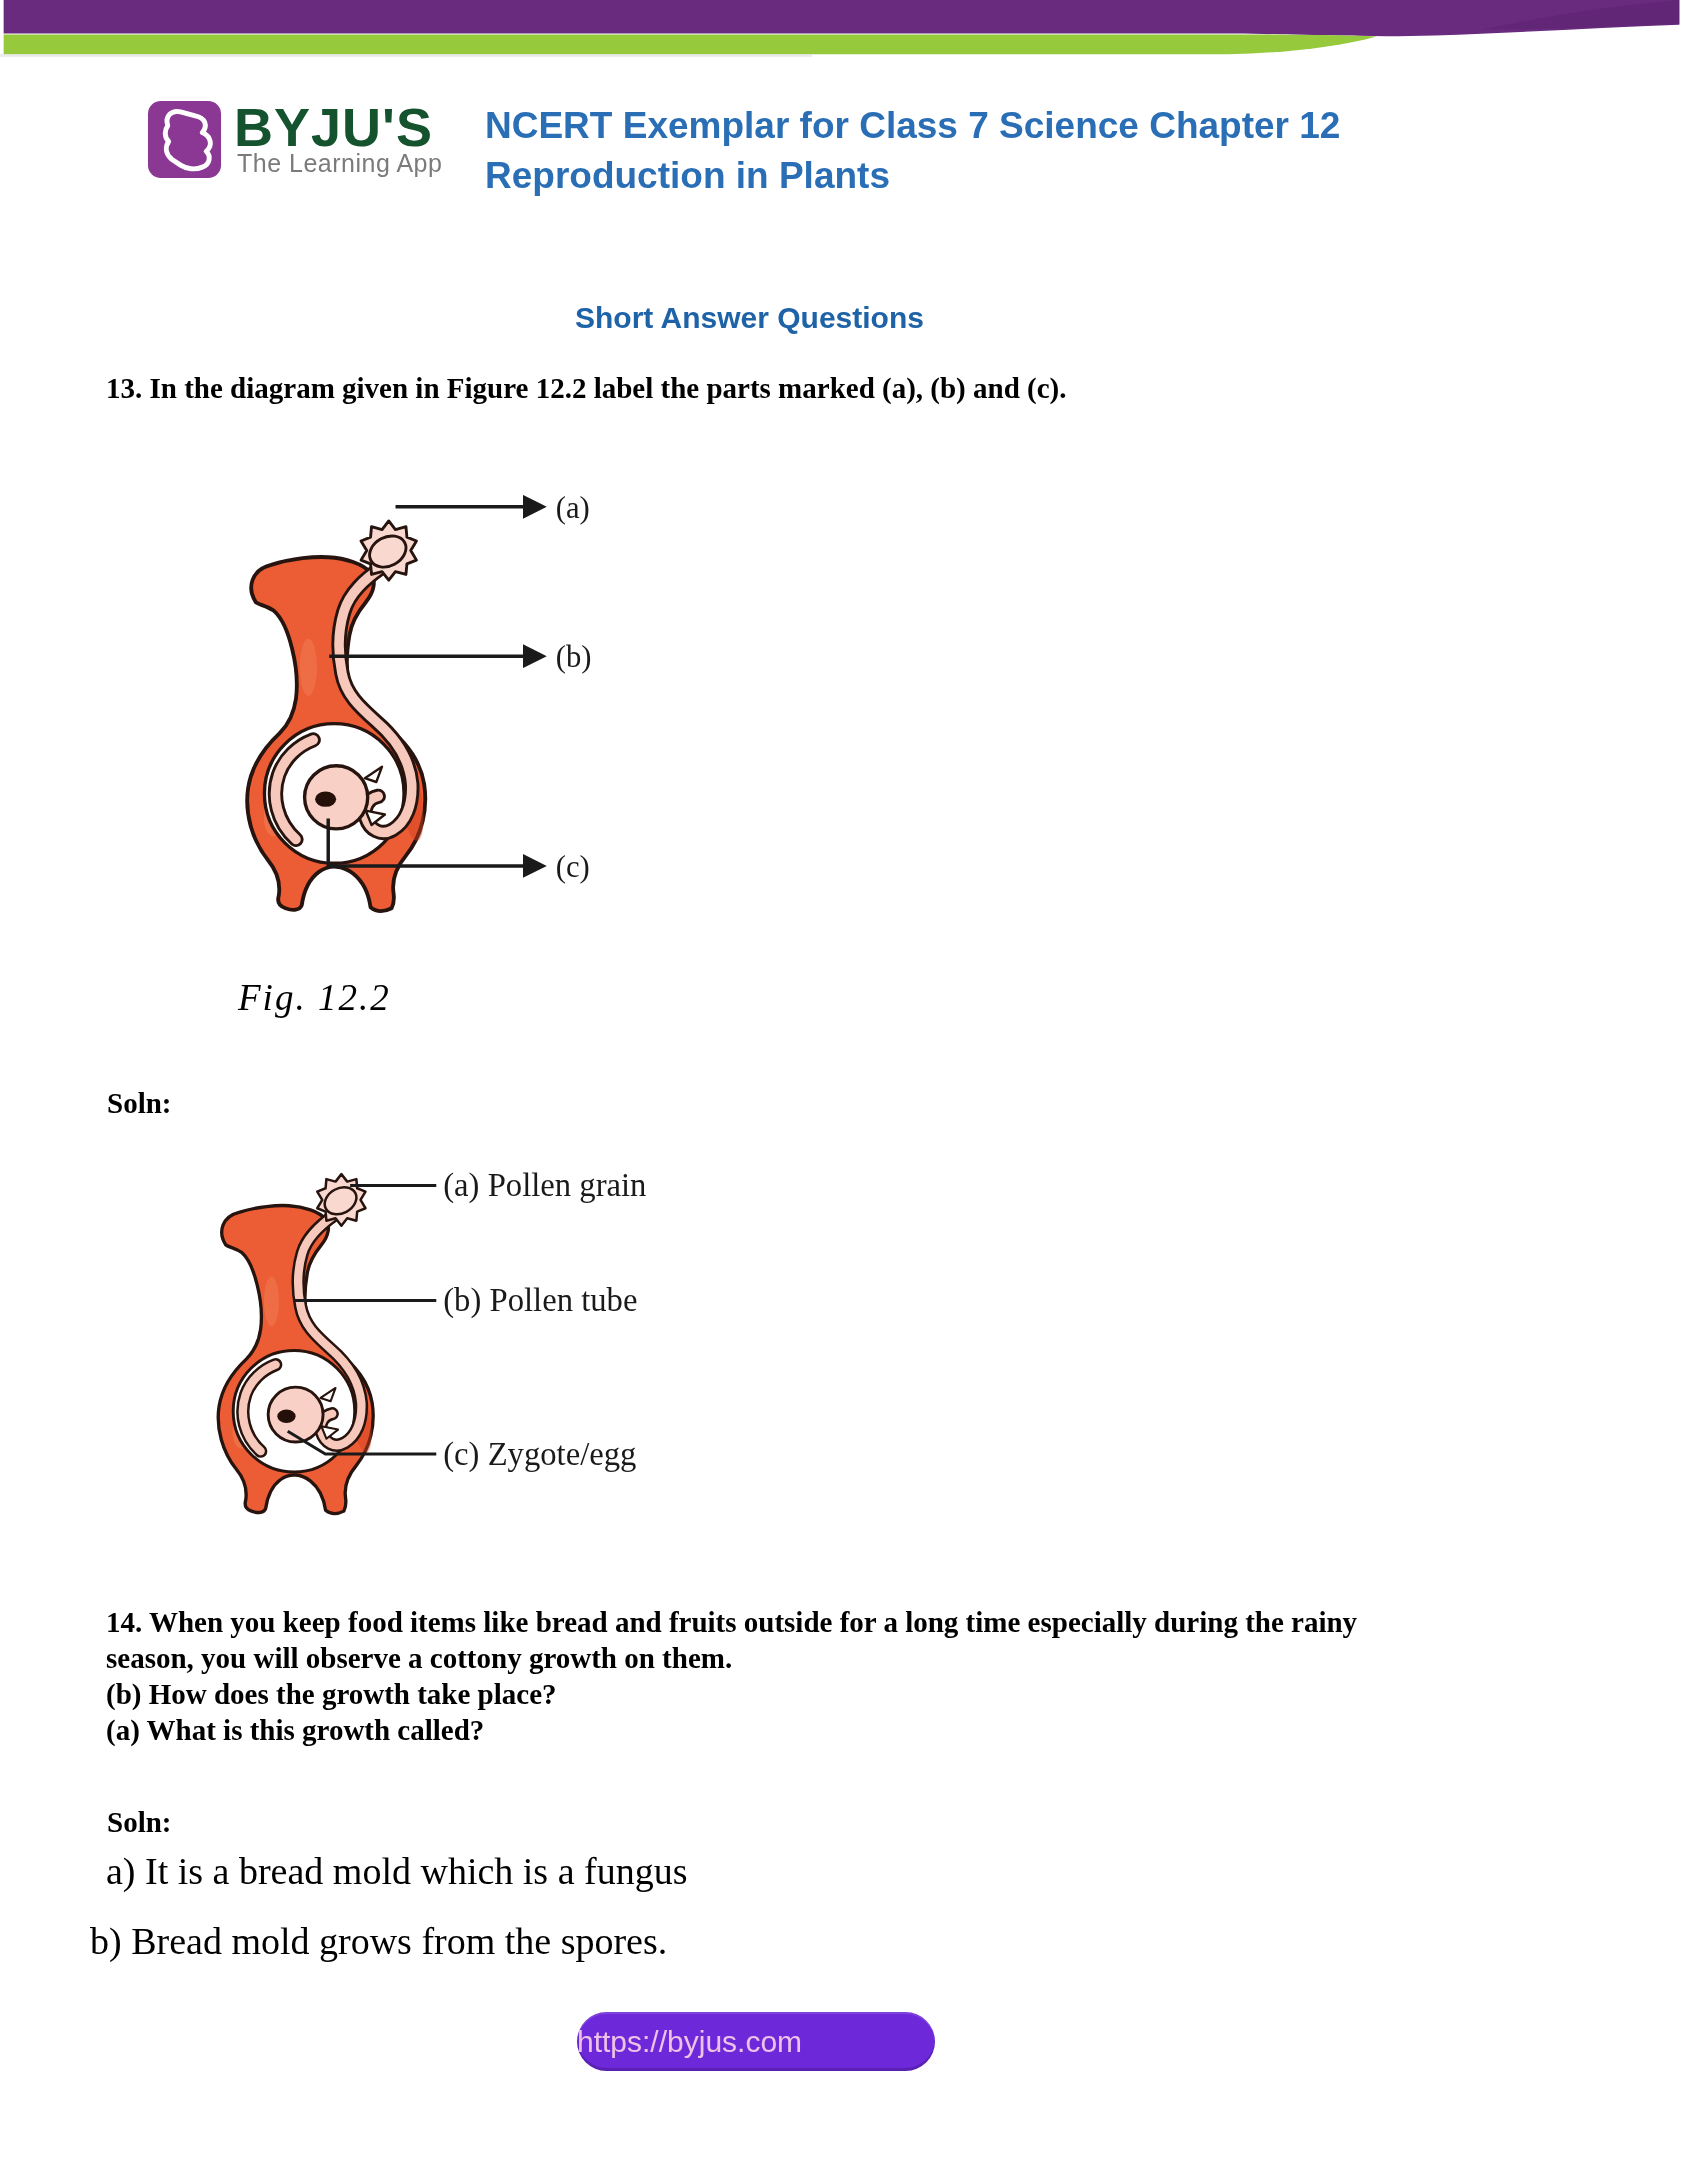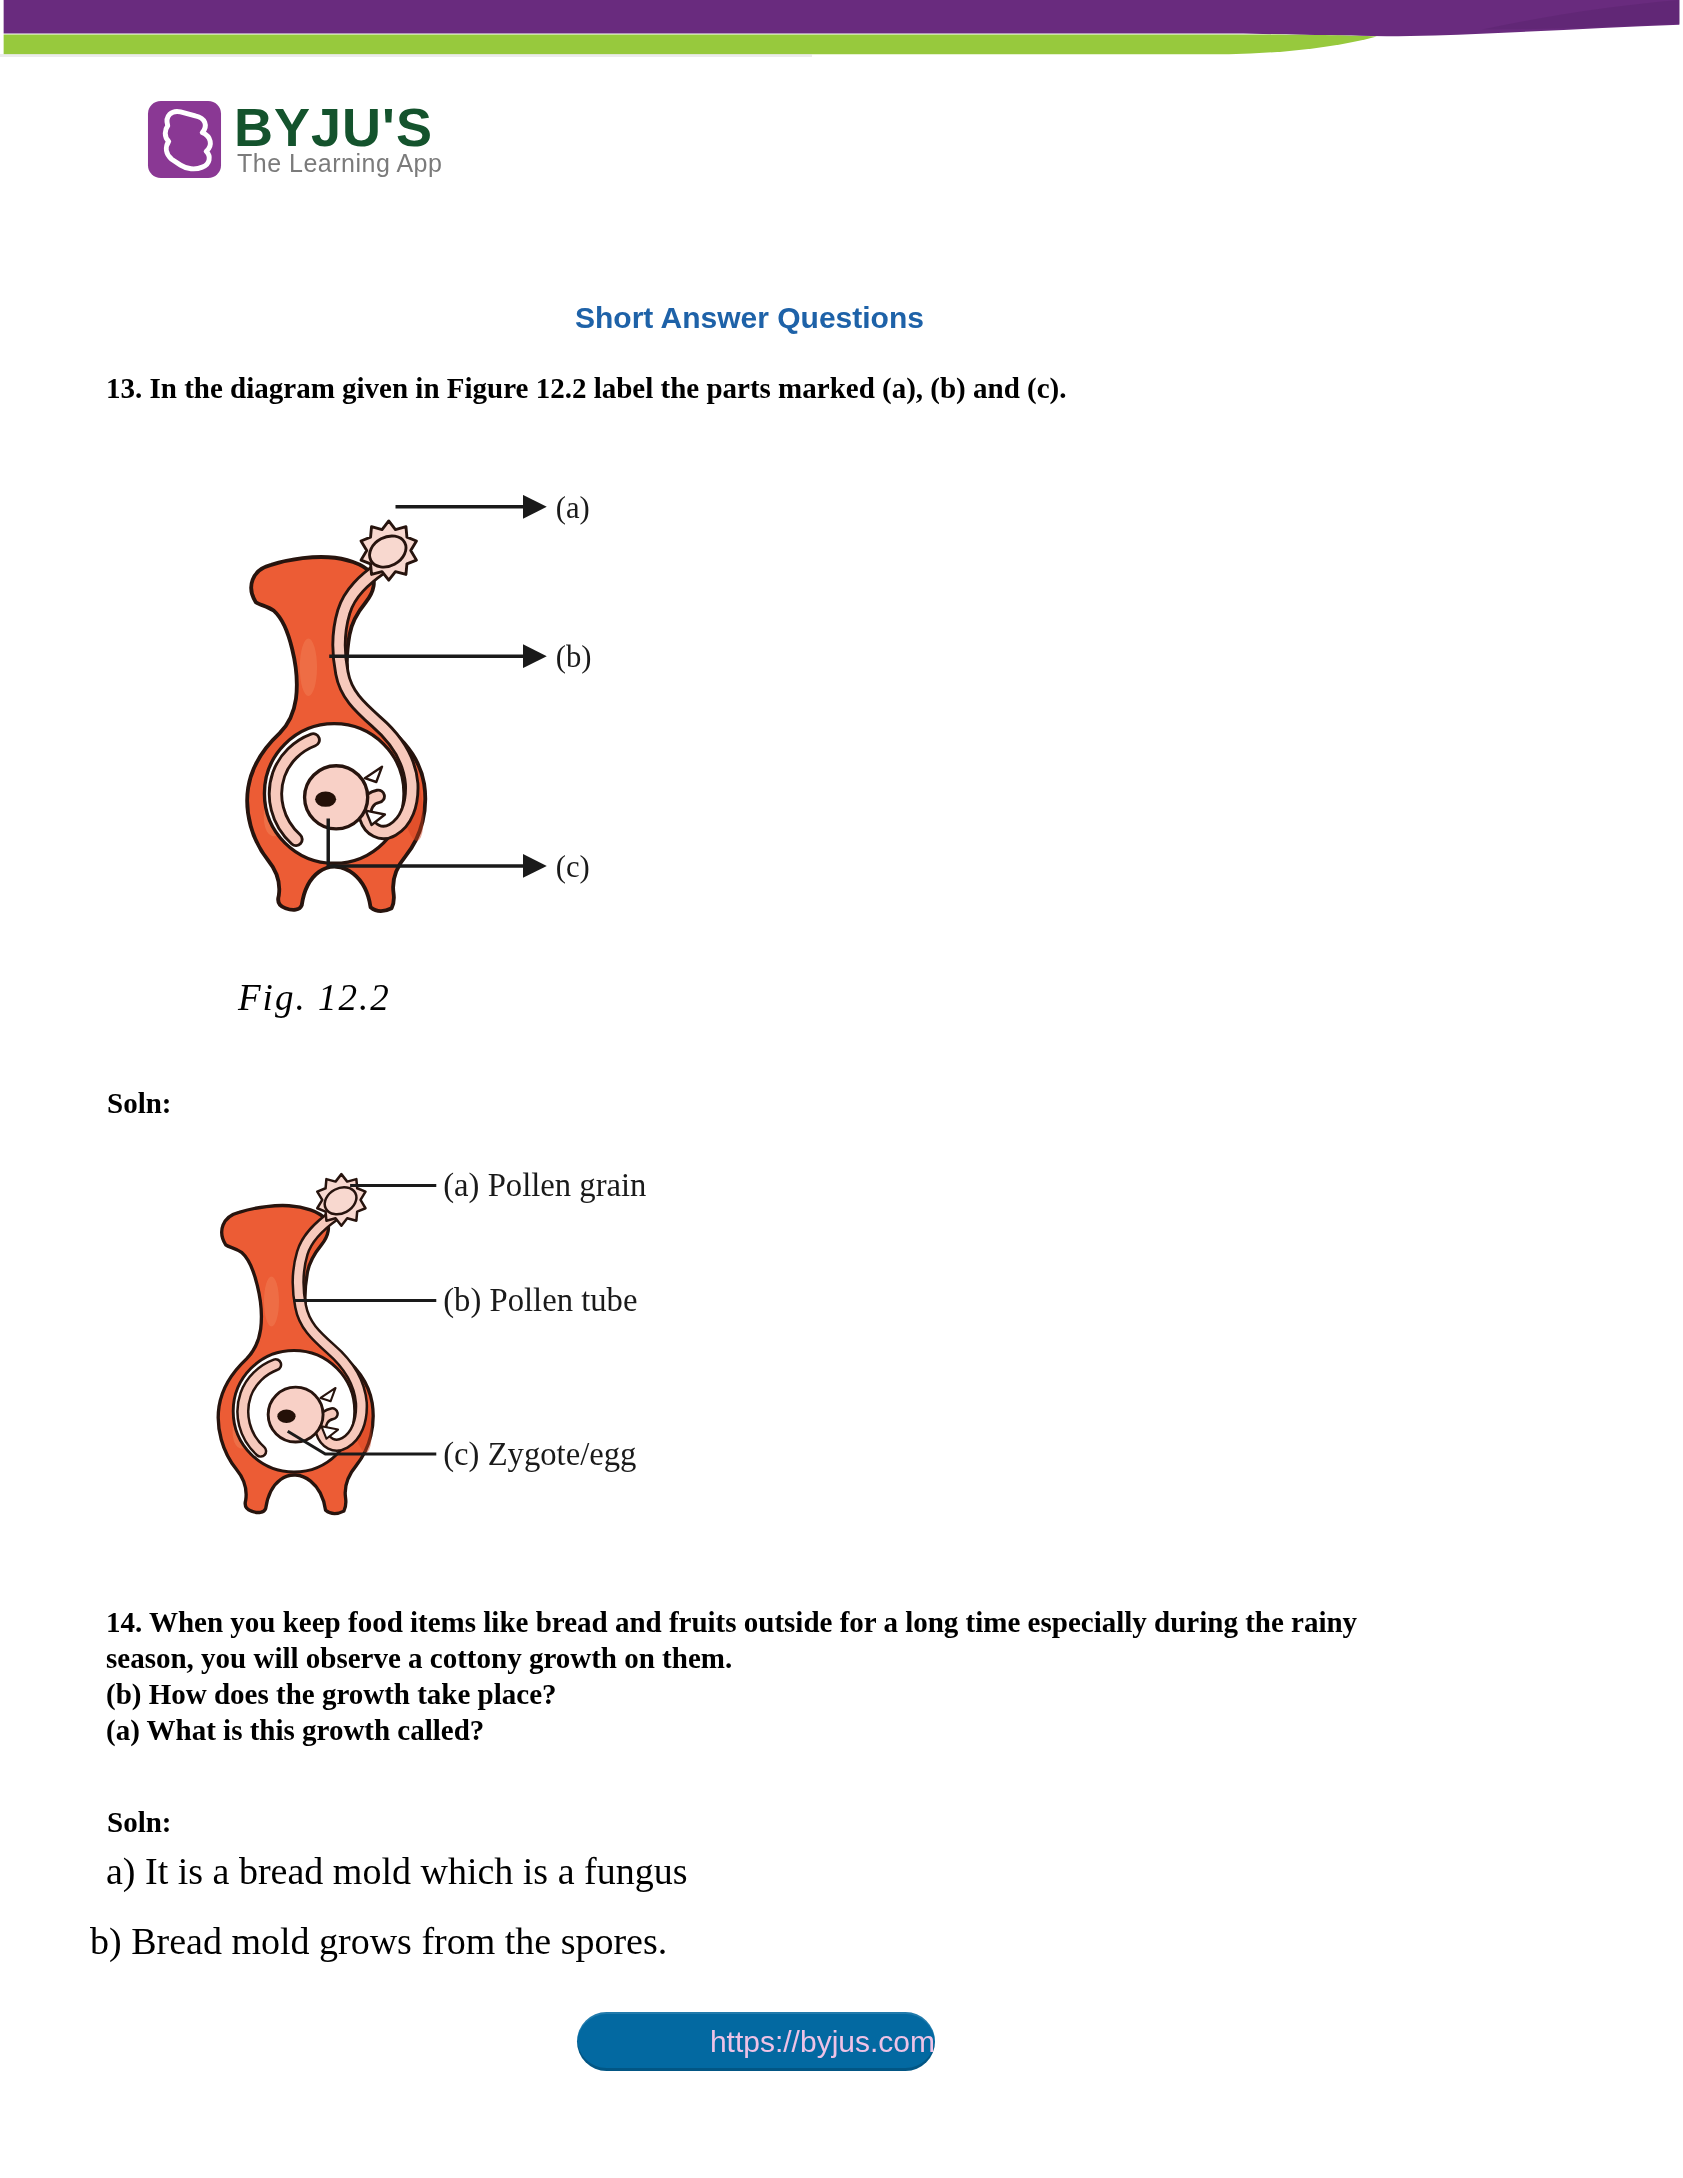--- a/index.html
+++ b/index.html
@@ -22,21 +22,21 @@
   .q14-block{left:106px;top:1604px;font-weight:700;font-size:29px;line-height:36px;width:1267px;}
   .fig-caption{left:238px;top:976px;font-weight:400;font-style:italic;font-size:37px;letter-spacing:2px;}
   .soln{font-weight:700;font-size:29px;margin-top:24px;}
   .soln1{left:107px;top:1063px;}
   .soln2{left:107px;top:1782px;}
   .answer{font-size:38px;}
   .ans-a{left:106px;top:1849px;}
   .ans-b{left:90px;top:1919px;}
   
   .footer-btn{left:577px;top:2012px;width:358px;height:59px;border-radius:31px;
-              background:#0369a1;display:flex;align-items:center;justify-content:flex-end;
+              background:#6d28d9;display:flex;align-items:center;justify-content:flex-start;
               box-shadow:inset 0 -3px 0 rgba(0,0,0,.18), inset 0 2px 0 rgba(255,255,255,.12);
               font-family:"Liberation Sans",sans-serif;font-size:30px;color:#eec2e6;}
   svg text{font-family:"Liberation Serif",serif;fill:#1a1a1a;}
 </style>
 </head>
 <body>
 
 <div class="page">
 
   <svg class="abs header-svg" width="1683" height="69" viewBox="0 0 1700 70">
@@ -49,20 +49,24 @@
   <svg class="abs" style="left:146px;top:99px;" width="77" height="81" viewBox="0 0 78 82">
     <rect x="2" y="2" width="74" height="78" rx="13" fill="#8a3894"></rect>
     <path d="M22,27 C19,17 26,11 35,13 L50,17 C60,19 63,27 57,34 C66,38 68,47 61,53
              C66,58 65,66 57,69 C50,72 41,71 35,67 L26,61 C20,56 19,49 23,43
              C18,38 19,31 22,27 Z" fill="none" stroke="#ffffff" stroke-width="5" stroke-linejoin="round"></path>
     <path d="M34,38 C40,40 46,40 51,37 M33,52 C40,55 48,55 54,52" fill="none" stroke="#ffffff" stroke-width="4" stroke-linecap="round" opacity="0"></path>
   </svg>
   <div class="abs logo-text">BYJU'S</div>
   <div class="abs logo-tagline">The Learning App</div>
 
+  <div class="abs doc-title">
+    <div>NCERT Exemplar for Class 7 Science Chapter 12</div>
+    <div>Reproduction in Plants</div>
+  </div>
 
   <div class="abs section-heading">Short Answer Questions</div>
 
   <div class="abs q-text">13. In the diagram given in Figure 12.2 label the parts marked (a), (b) and (c).</div>
 
   <svg class="abs" style="left:163px;top:450px;" width="465" height="540" viewBox="0 0 470 545">
     <defs>
       <marker id="ah" viewBox="0 0 10 10" refX="8" refY="5" markerWidth="7" markerHeight="7" orient="auto">
         <path d="M0,0 L10,5 L0,10 Z" fill="#1a1a1a"></path>
       </marker>

